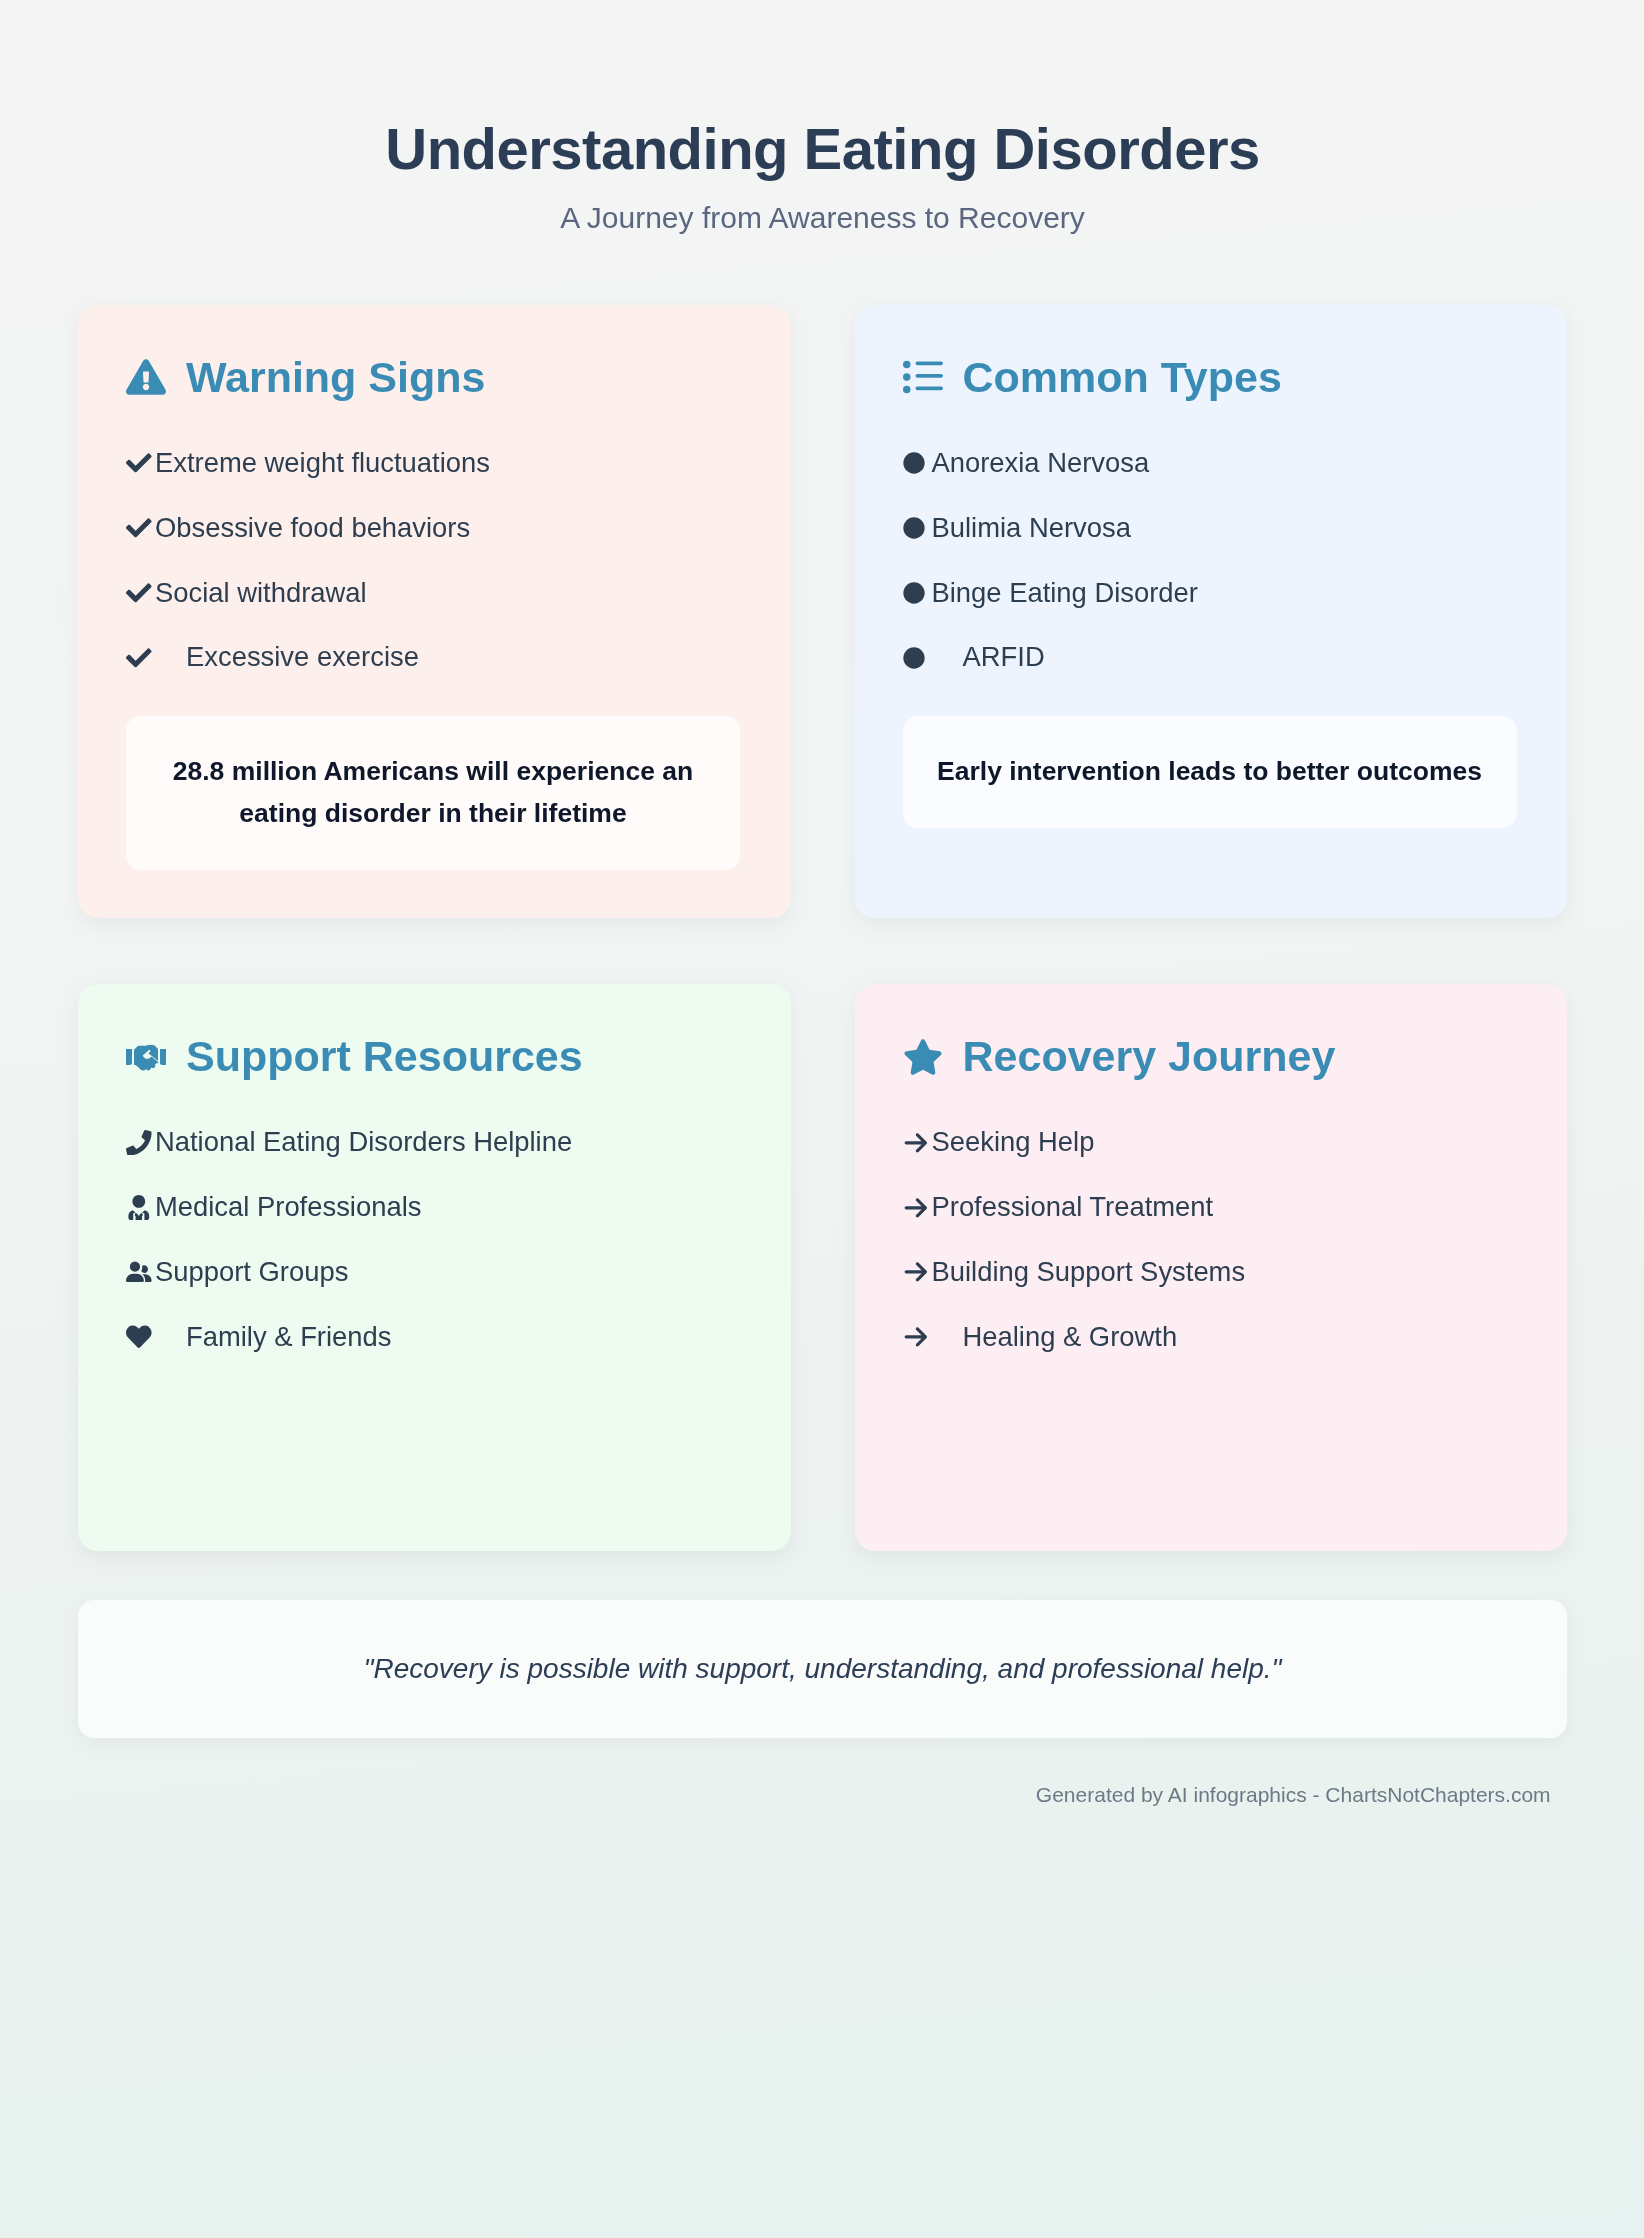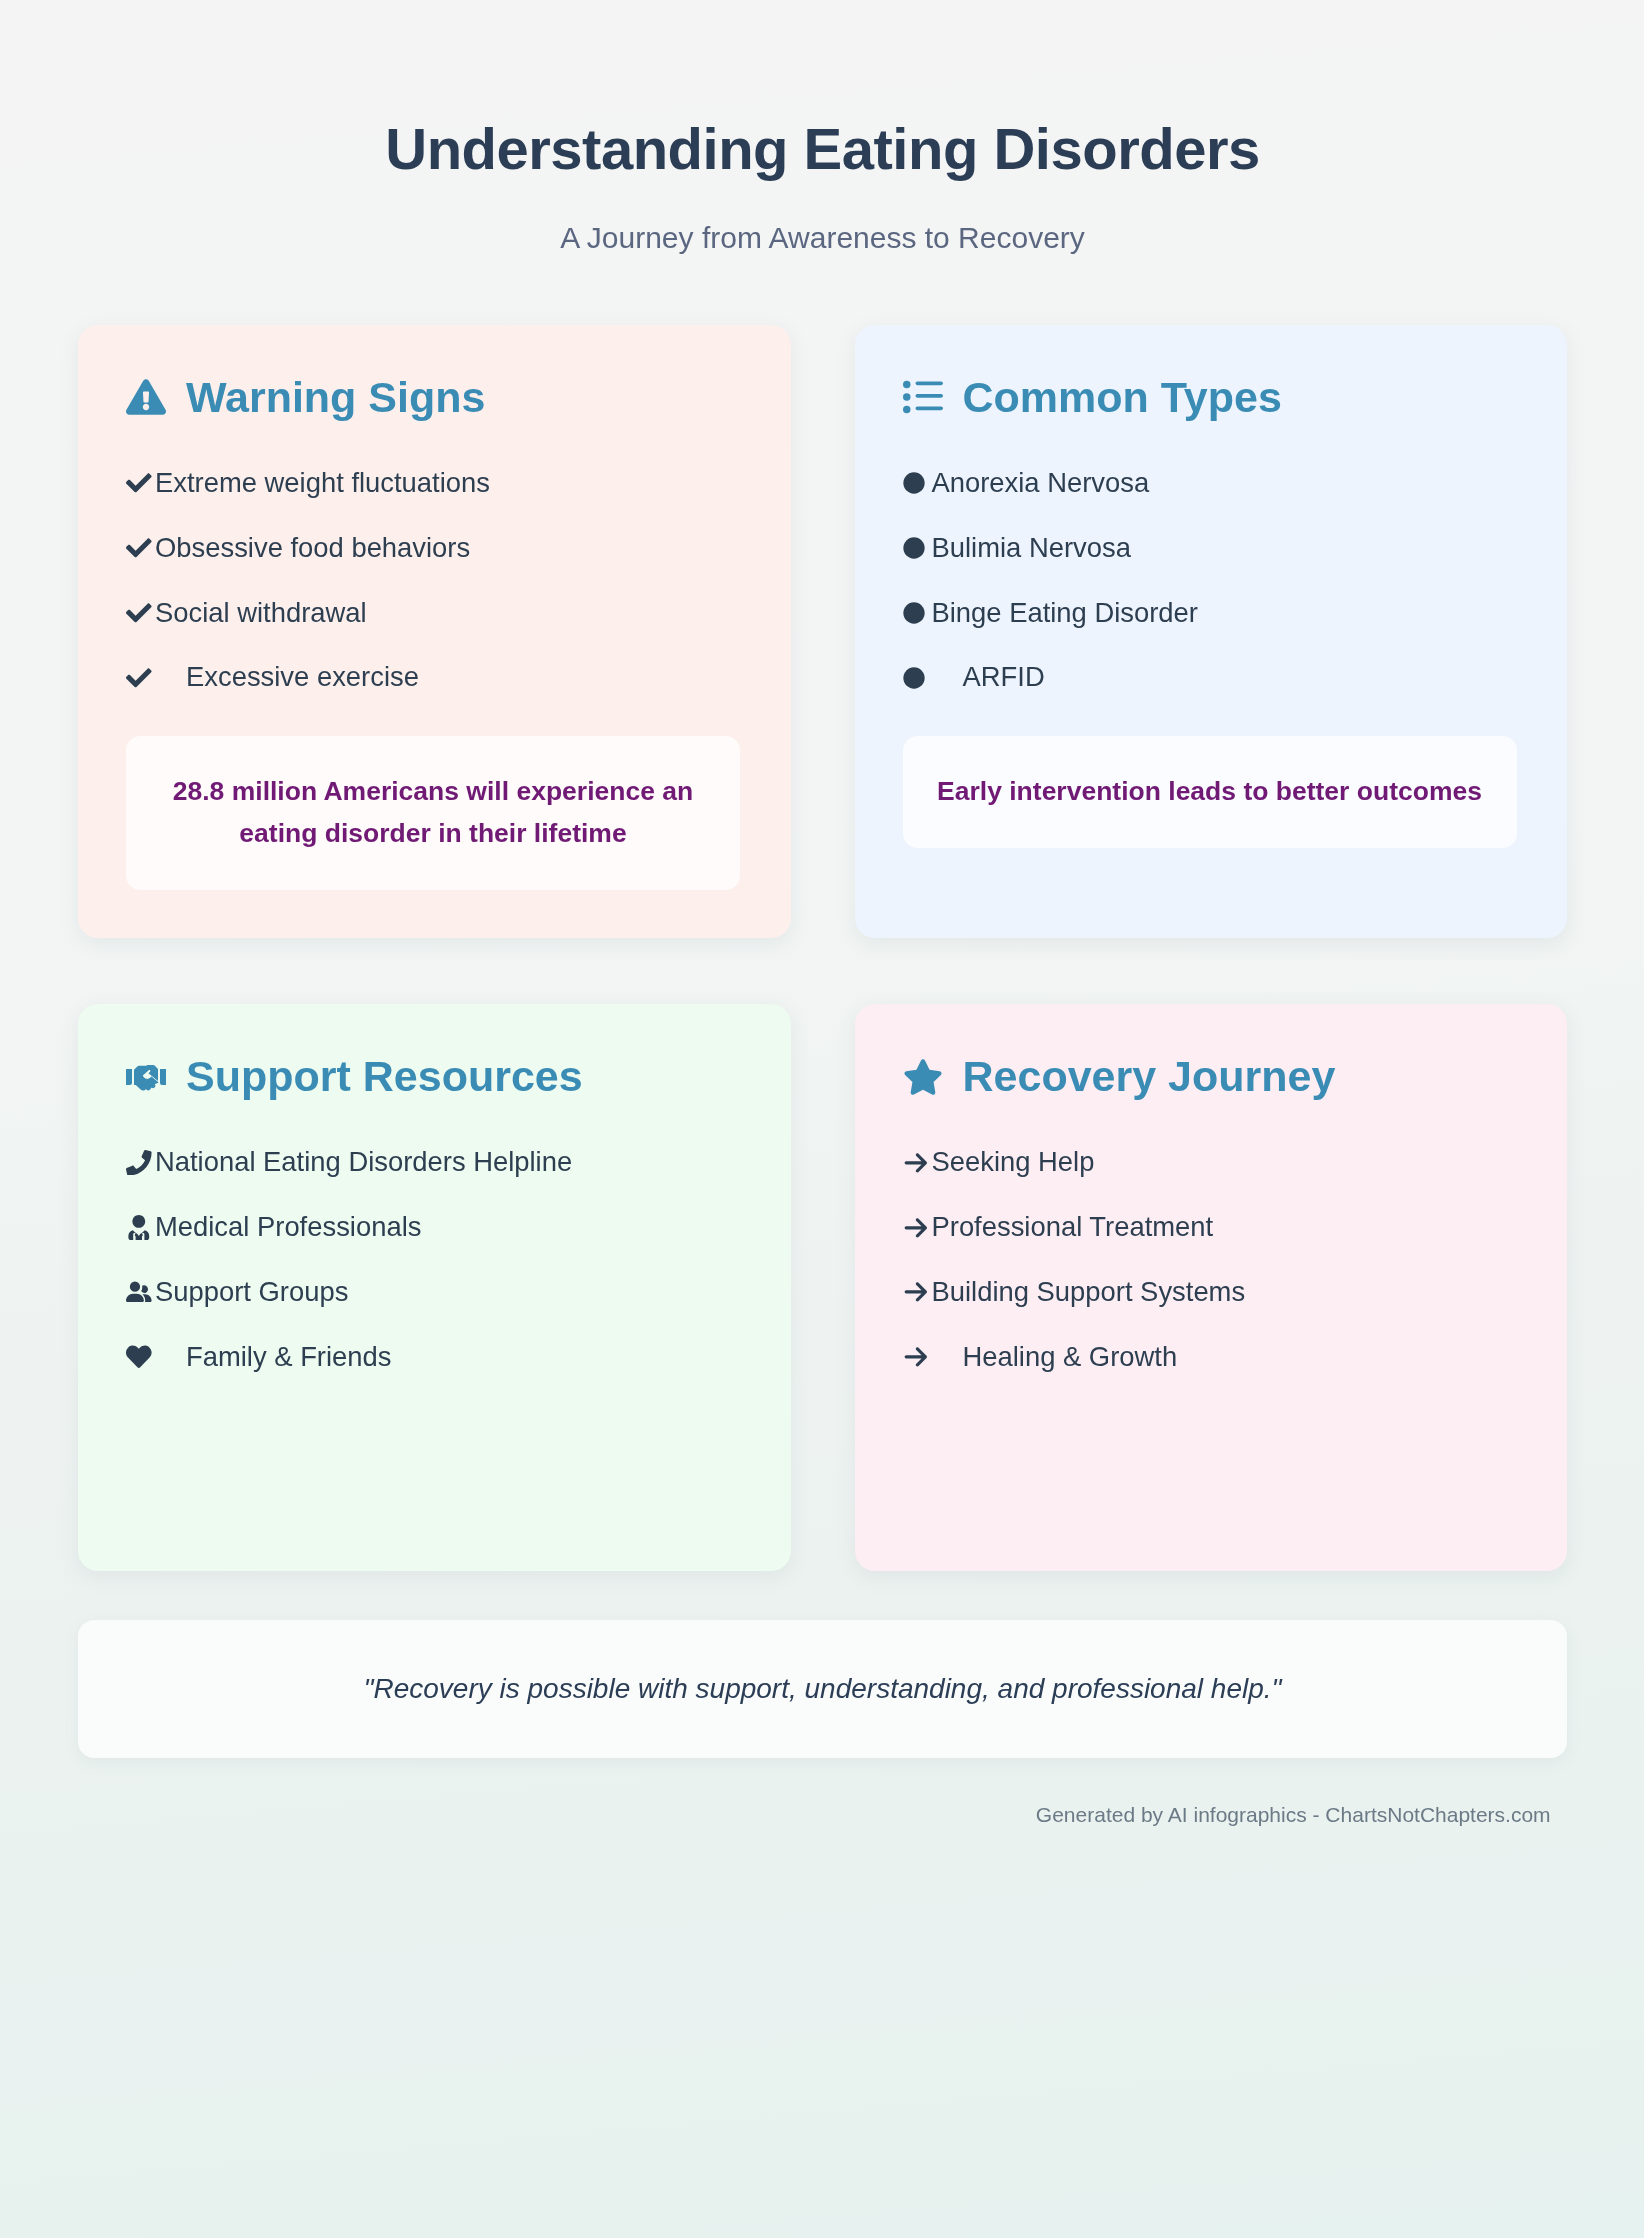--- a/index.html
+++ b/index.html
@@ -28,21 +28,21 @@
 
   .main-title {
     font-size: 58px;
     font-weight: bold;
     color: #2c3e56;
     letter-spacing: -0.5px;
     line-height: 1.1;
   }
 
   .subtitle {
-    margin-top: 40px;
+    margin-top: 20px;
     font-size: 30px;
     font-weight: normal;
     color: #5b6780;
   }
 
   
   .grid {
     margin-top: 70px;
     display: grid;
     grid-template-columns: 1fr 1fr;
@@ -116,21 +116,21 @@
   
   .highlight {
     margin-top: 42px;
     background: rgba(255, 255, 255, 0.72);
     border-radius: 14.6px;
     padding: 35px 33px;
     text-align: center;
     font-size: 26.5px;
     font-weight: bold;
     line-height: 1.58;
-    color: #701a75;
+    color: #0f172a;
   }
   .card.warning .highlight { width: 614px; }
   .card.types   .highlight { width: 614px; }
 
   
   .quote-bar {
     margin-top: 49px;
     background: rgba(255, 255, 255, 0.74);
     border-radius: 16.4px;
     padding: 53px 37px;

